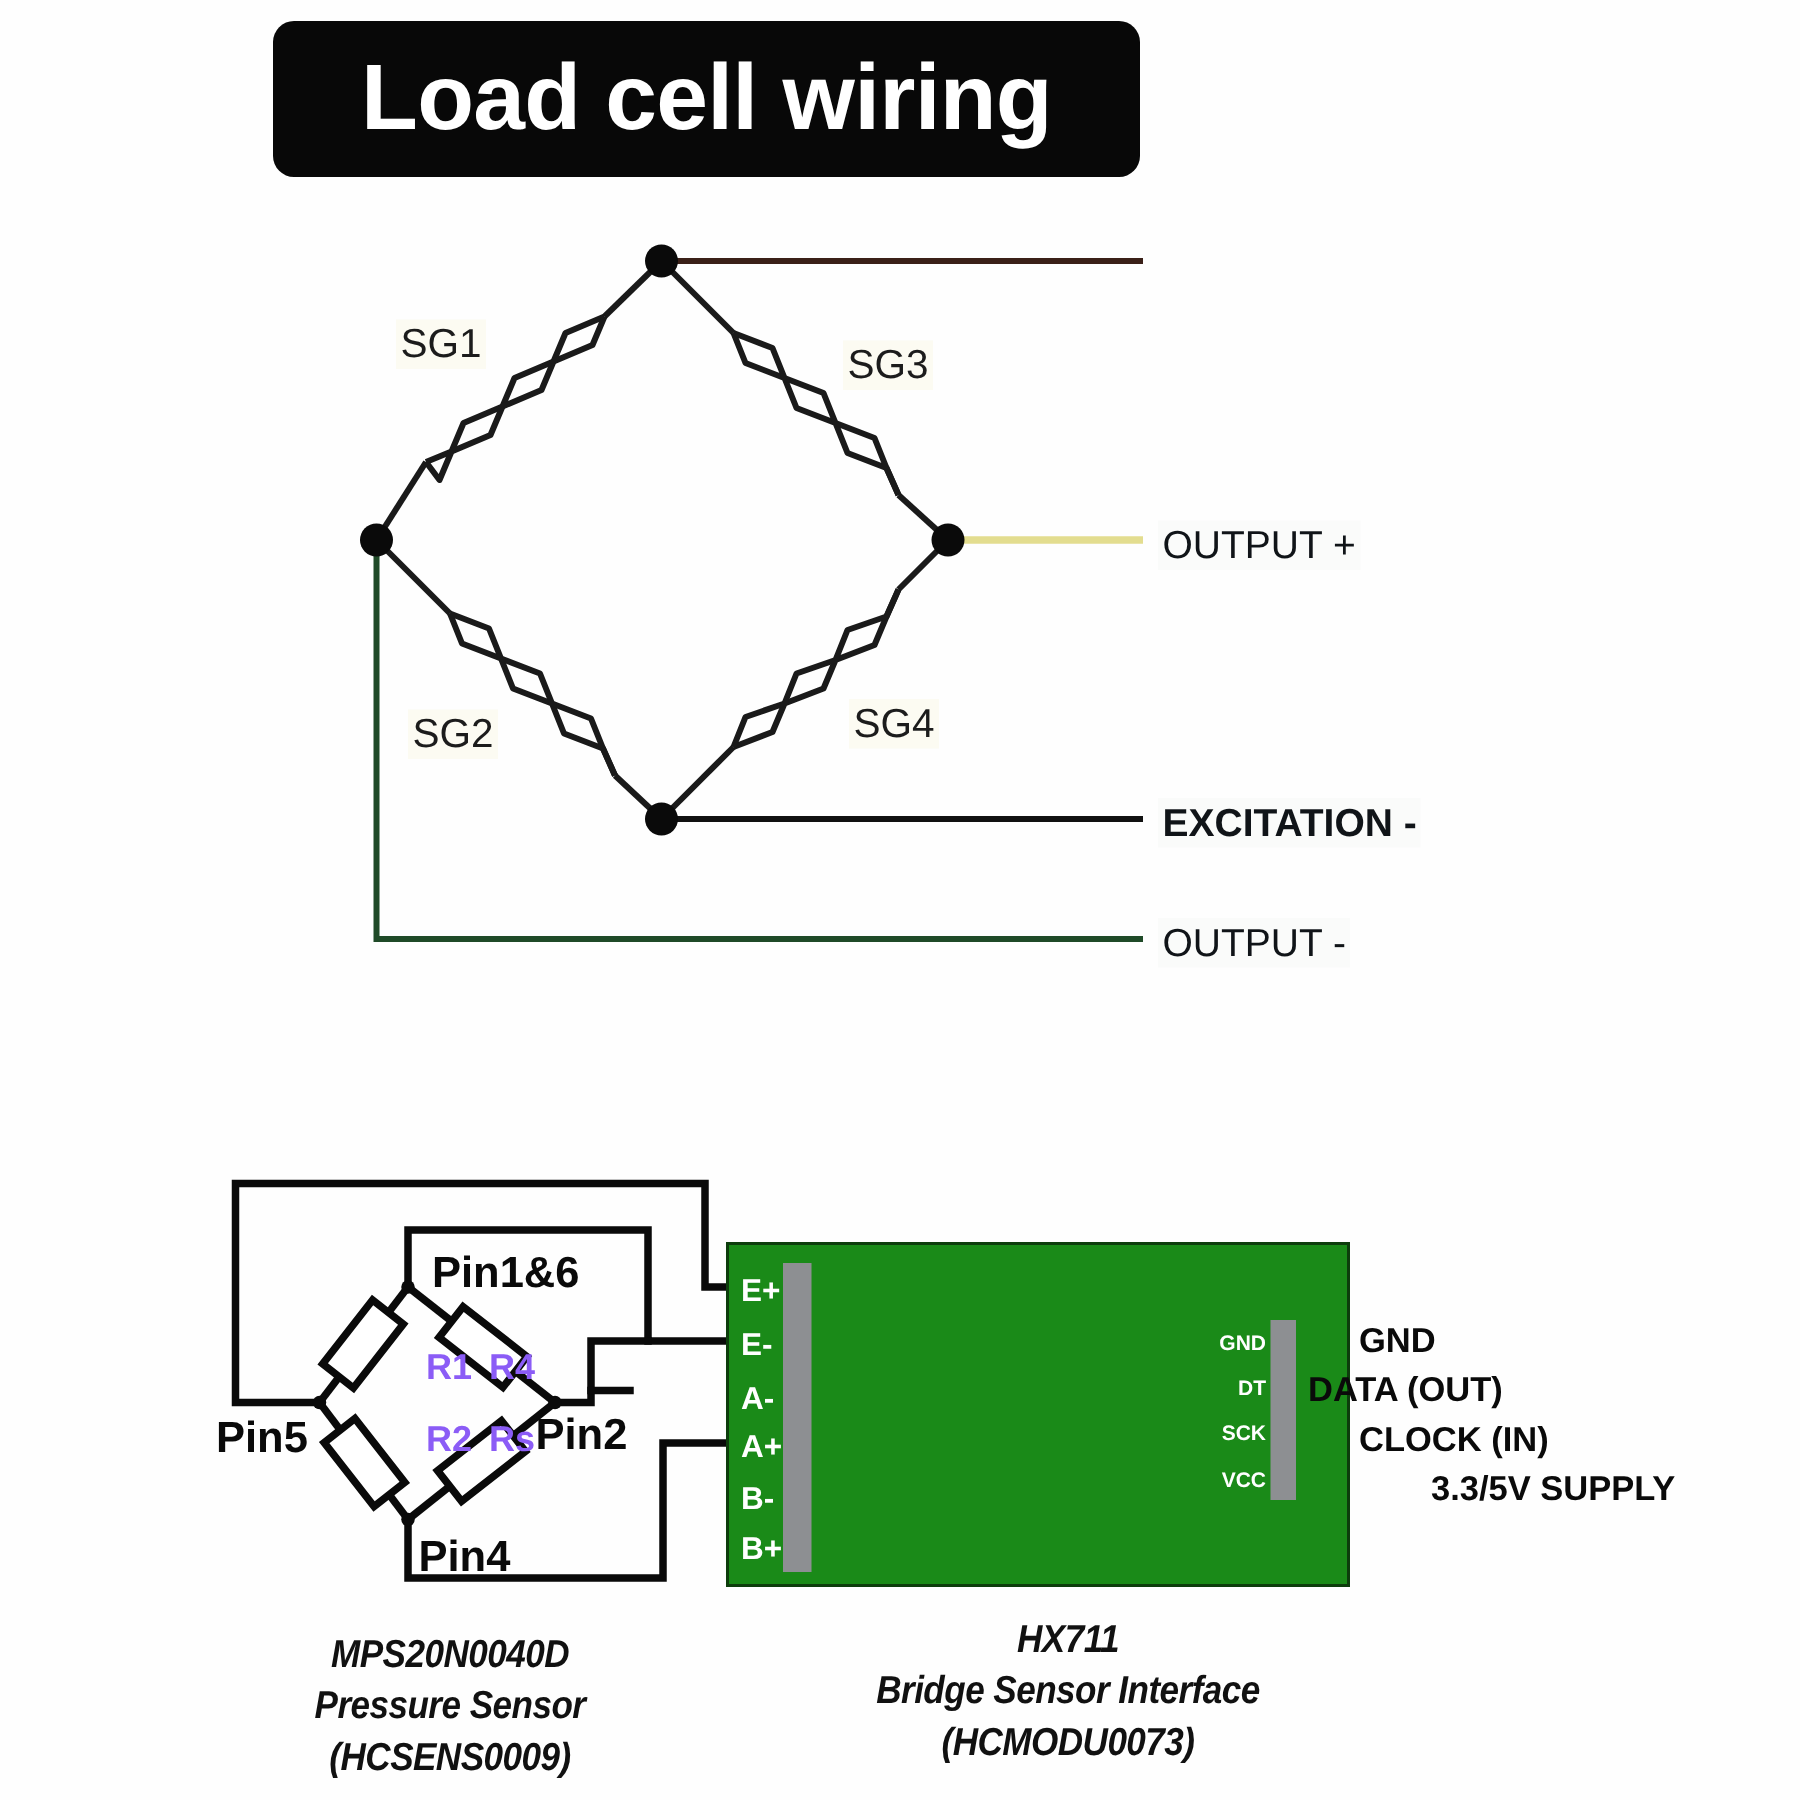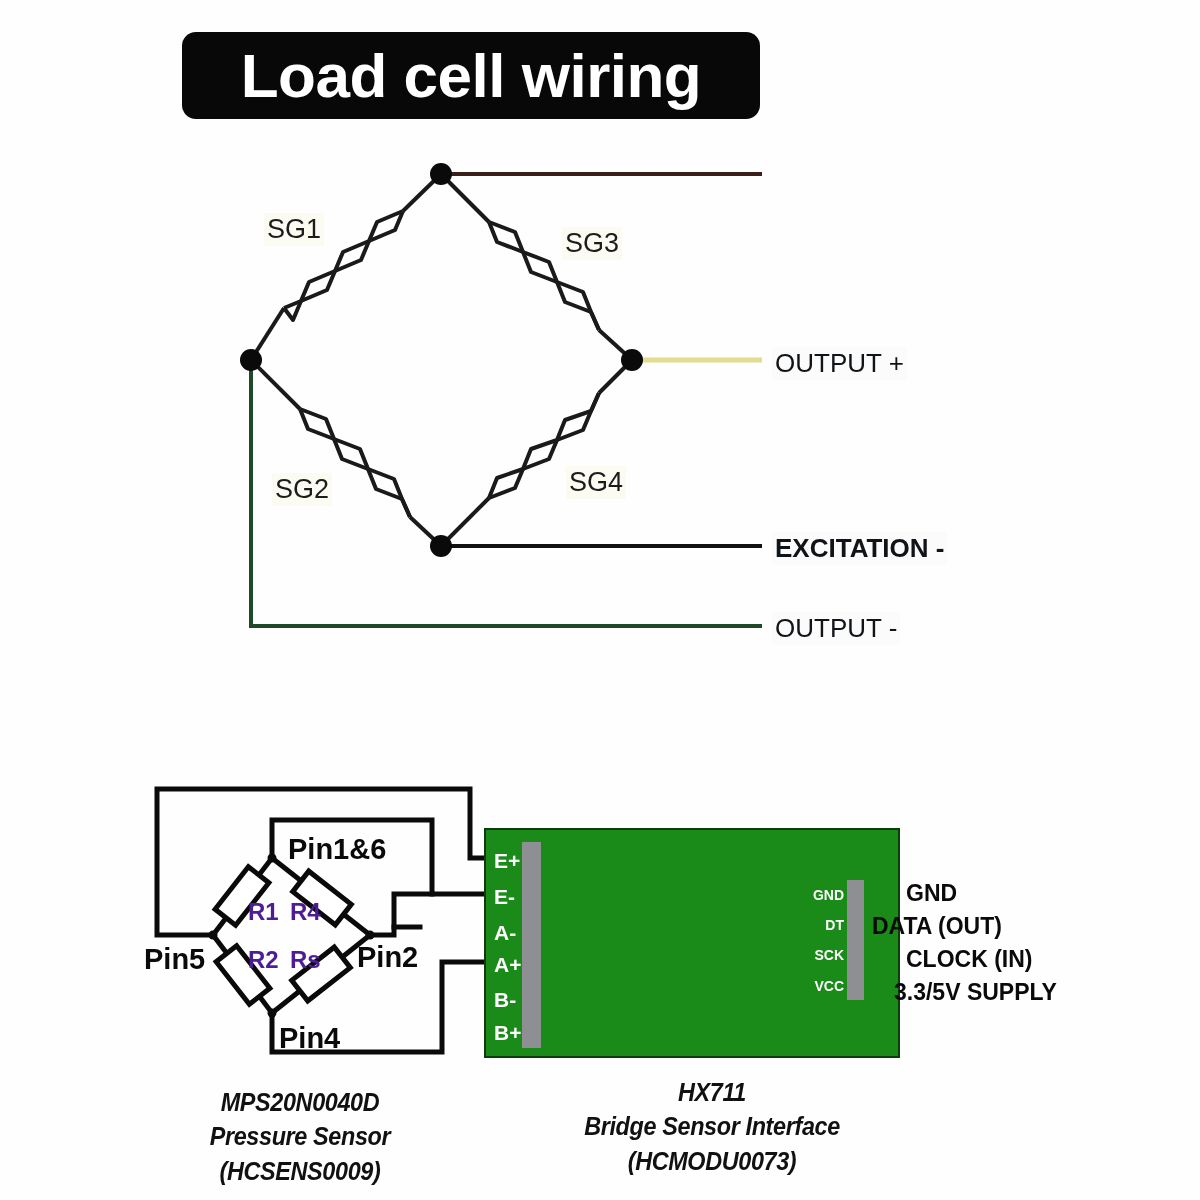--- a/index.html
+++ b/index.html
@@ -21,27 +21,26 @@
     height: 1200px;
     background: #fefefe;
   }
 
   
   .title-banner {
     position: absolute;
     left: 182px;
     top: 14px;
     width: 578px;
-    height: 87px;
+    height: 104px;
     background: #080808;
     border-radius: 14px;
     display: flex;
     align-items: center;
     justify-content: center;
-    margin-top: 18px;
   }
   .title-text {
     color: #ffffff;
     font-family: "Liberation Sans", sans-serif;
     font-weight: bold;
     font-size: 62px;
     letter-spacing: -0.5px;
     line-height: 1;
     white-space: nowrap;
   }
@@ -83,22 +82,23 @@
     font-weight: bold;
     font-size: 29px;
     color: #0a0a0a;
     white-space: nowrap;
   }
   .res-label {
     position: absolute;
     font-family: "Liberation Sans", sans-serif;
     font-weight: bold;
     font-size: 24px;
-    color: #4c1d95;
-    white-space: nowrap;
+    color: #8b5cf6;
+    white-space: nowrap;
+    margin-left: 36px;
   }
 
   
   .pcb {
     position: absolute;
     left: 484px;
     top: 828px;
     width: 416px;
     height: 230px;
     background: #1a8a18;
@@ -273,21 +273,21 @@
 
     <span class="pcb-pin rgt" style="top:57px;">GND</span>
     <span class="pcb-pin rgt" style="top:87px;">DT</span>
     <span class="pcb-pin rgt" style="top:117px;">SCK</span>
     <span class="pcb-pin rgt" style="top:148px;">VCC</span>
   </div>
 
   <div class="ext-label" style="left:906px; top:880px;">GND</div>
   <div class="ext-label" style="left:872px; top:913px;">DATA (OUT)</div>
   <div class="ext-label" style="left:906px; top:946px;">CLOCK (IN)</div>
-  <div class="ext-label" style="left:894px; top:979px;">3.3/5V SUPPLY</div>
+  <div class="ext-label" style="left:954px; top:979px;">3.3/5V SUPPLY</div>
 
   <div class="caption" style="left:150px; top:1085px; width:300px;">
     <div>MPS20N0040D</div>
     <div>Pressure Sensor</div>
     <div>(HCSENS0009)</div>
   </div>
 
   <div class="caption" style="left:512px; top:1075px; width:400px;">
     <div>HX711</div>
     <div>Bridge Sensor Interface</div>

